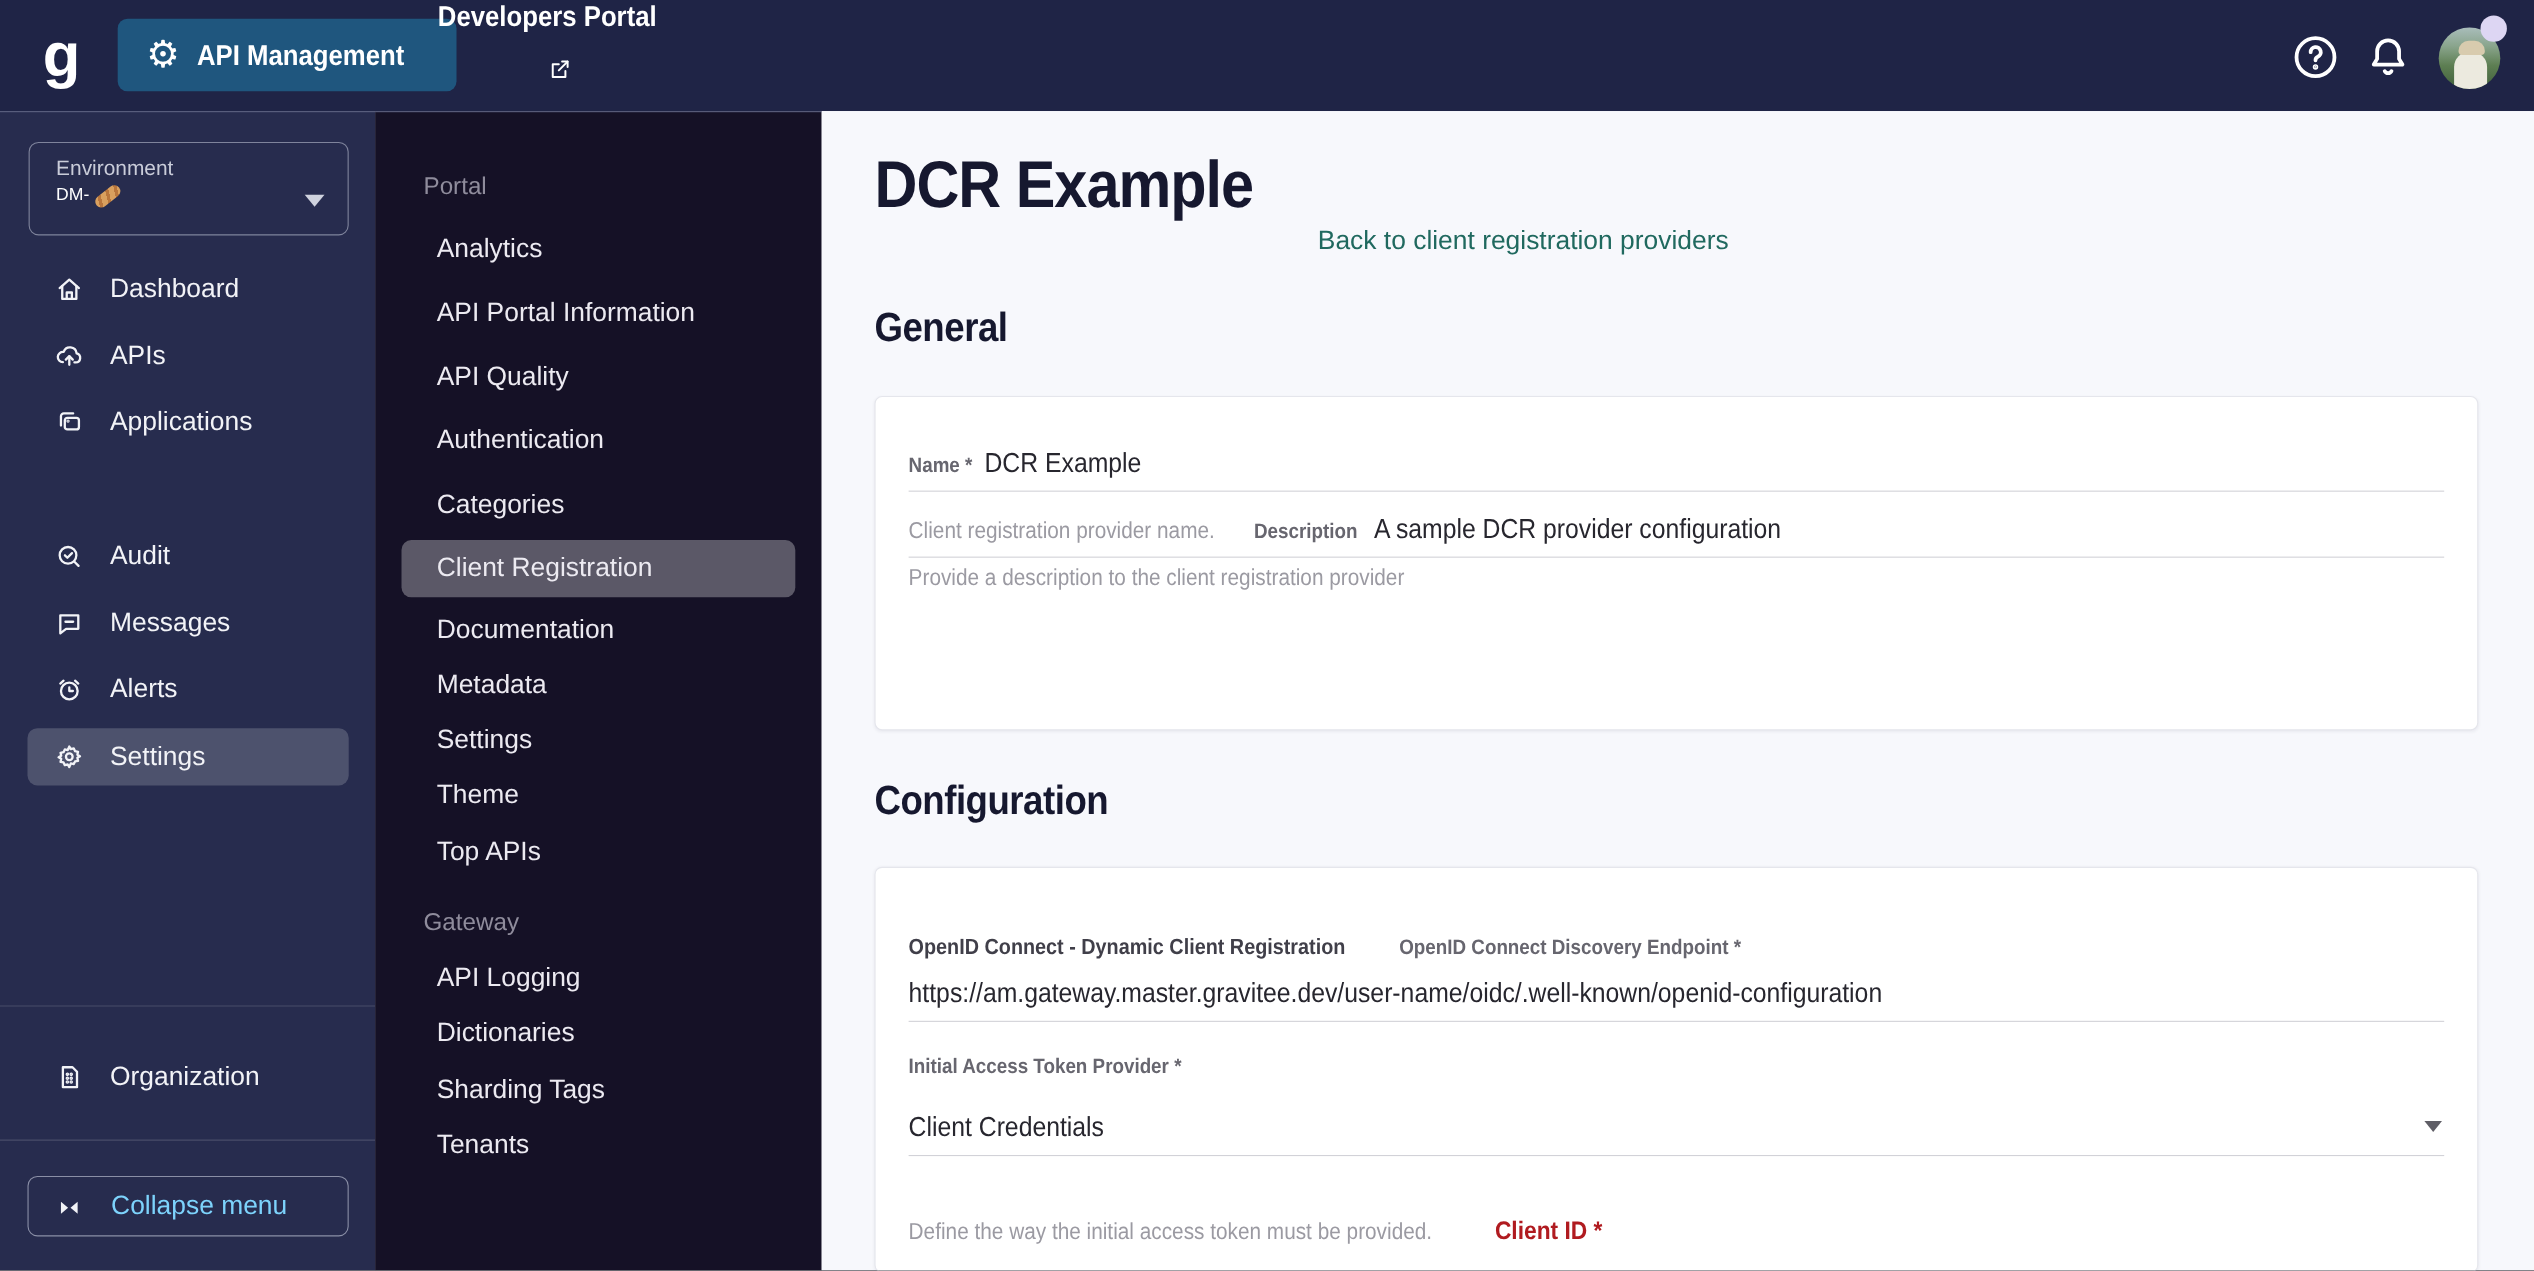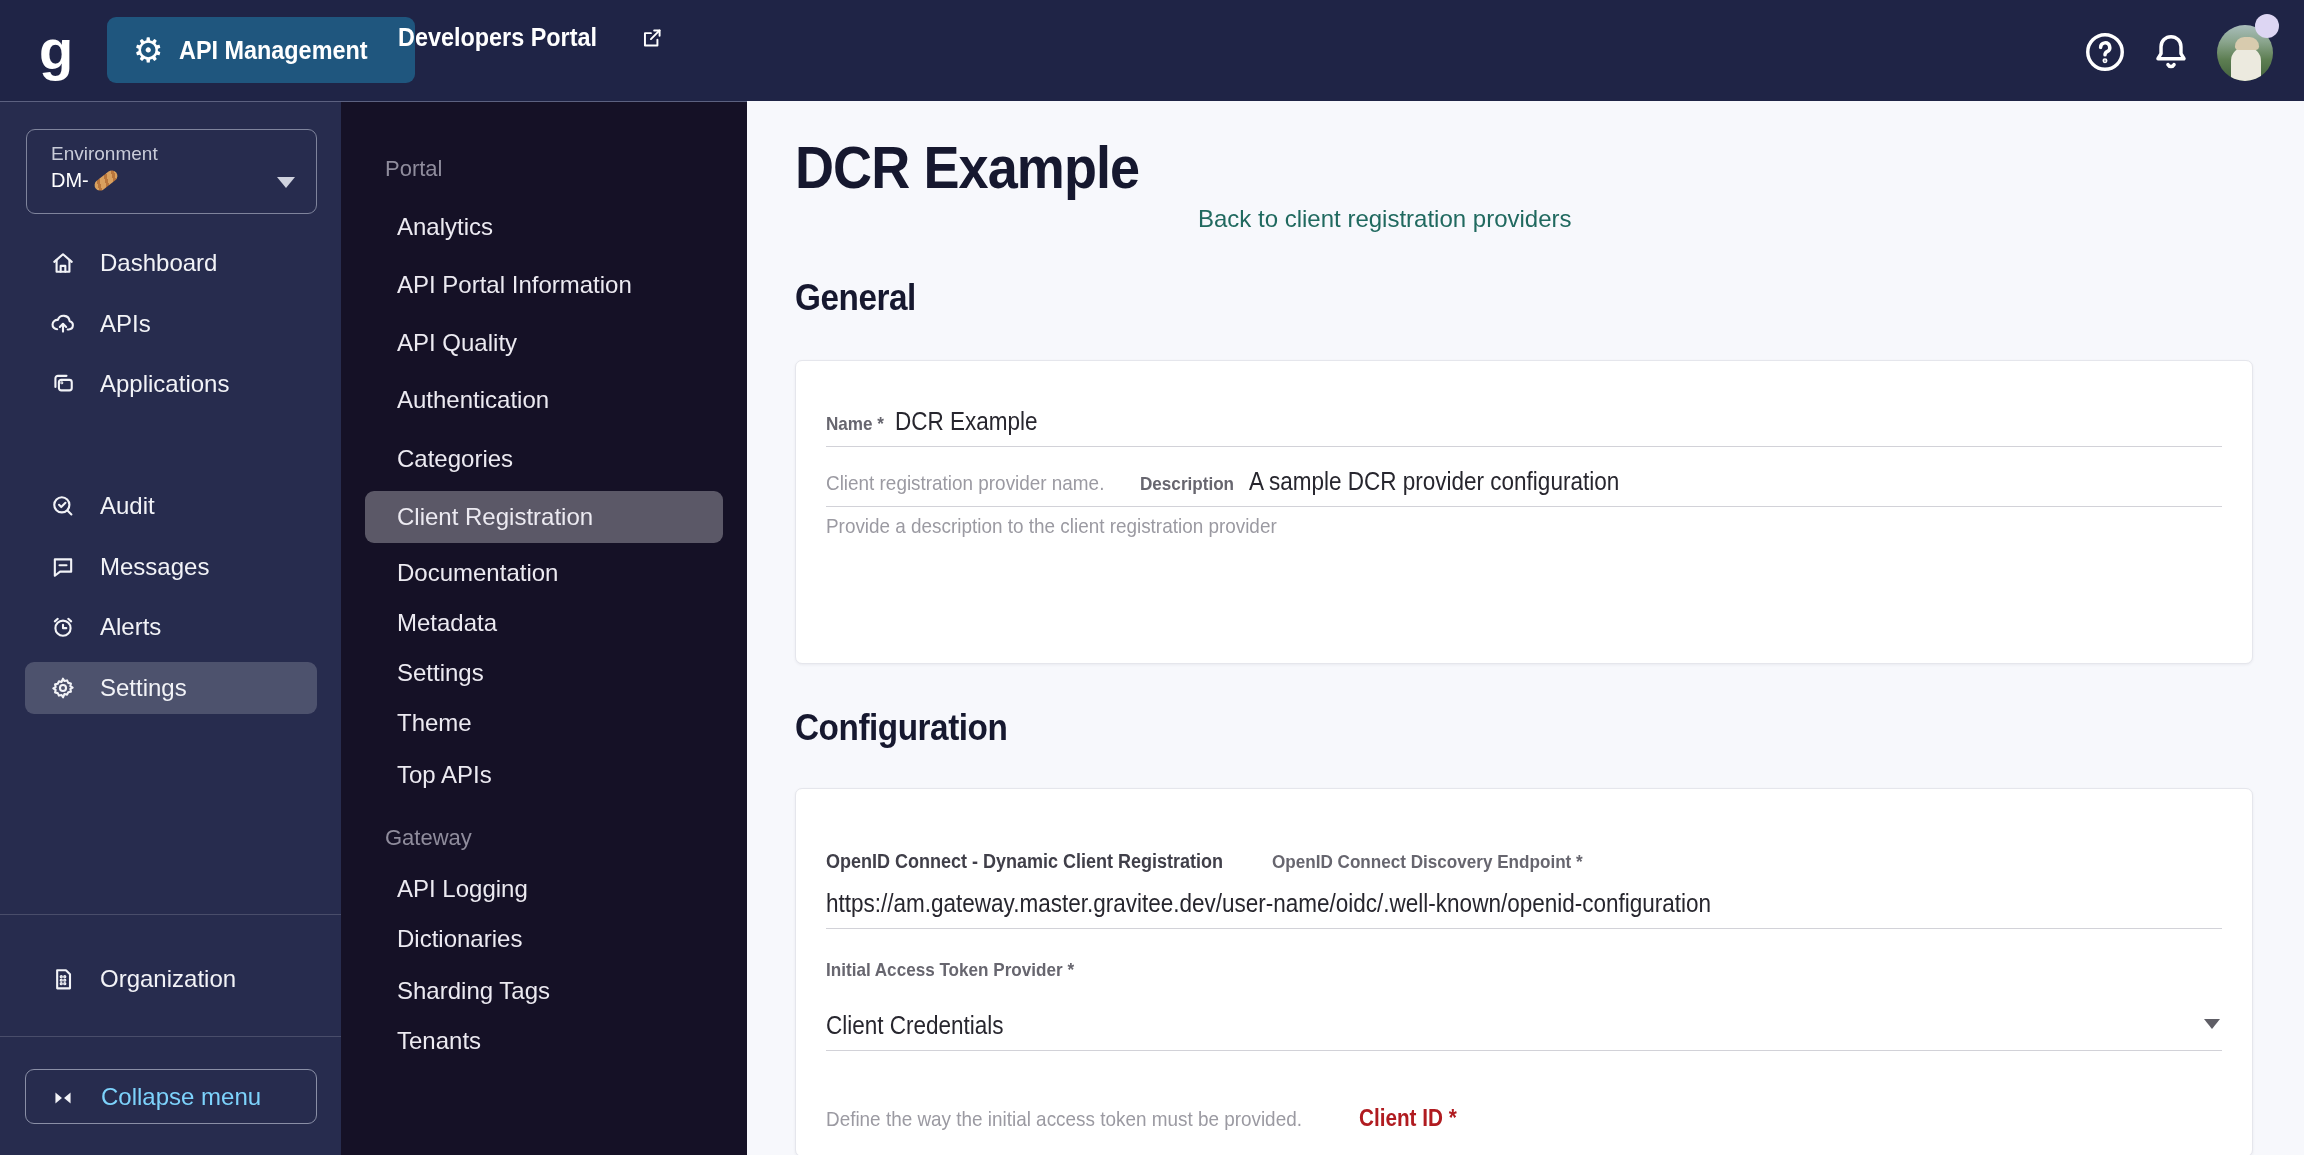--- a/index.html
+++ b/index.html
@@ -5,37 +5,37 @@
   html,body{margin:0;padding:0;background:#0d0d14;}
   *{box-sizing:border-box;font-family:"Liberation Sans",sans-serif;}
   #app{position:relative;width:2304px;height:1155px;overflow:hidden;background:#f7f8fc;}
 
   
   .topbar{position:absolute;left:0;top:0;width:2304px;height:101px;background:#1f2446;display:flex;align-items:center;}
   .logo-g{position:absolute;left:32px;top:12px;width:48px;height:76px;color:#ffffff;font-size:56px;font-weight:700;line-height:76px;text-align:center;}
   .apim-btn{position:absolute;left:107px;top:17px;height:66px;padding:0 26px;background:#1f567e;border-radius:9px;display:flex;align-items:center;gap:16px;cursor:pointer;}
   .apim-btn .gear-glyph{font-size:34px;color:#fff;line-height:1;}
   .apim-btn .lbl{color:#fff;font-size:26px;font-weight:700;}
-  .devportal{position:absolute;left:398px;top:0;height:75px;display:flex;align-items:center;gap:20px;cursor:pointer;}
+  .devportal{position:absolute;left:398px;top:0;height:75px;display:flex;align-items:center;gap:20px;cursor:pointer;flex-direction:column;}
   .devportal .lbl{color:#fff;font-size:26px;font-weight:700;}
   .cx{display:inline-block;transform:scaleX(.9);transform-origin:left center;white-space:nowrap;}
   .topbar svg{display:block;}
   .icon-btn{position:absolute;top:29px;width:46px;height:46px;cursor:pointer;}
   .help-btn{left:2082px;}
   .bell-btn{left:2148px;}
   .avatar{position:absolute;left:2217px;top:25px;width:56px;height:56px;border-radius:50%;cursor:pointer;overflow:hidden;background:linear-gradient(180deg,#a9bdbb 0%,#8aa58d 30%,#5d7e52 62%,#41603c 100%);}
   .avatar .person{position:absolute;left:14px;top:22px;width:30px;height:36px;border-radius:14px 14px 0 0;background:#eceadf;}
   .avatar .cap{position:absolute;left:18px;top:12px;width:24px;height:13px;border-radius:10px 10px 4px 4px;background:#d8cbae;}
   .status-dot{position:absolute;left:2255px;top:14px;width:24px;height:24px;border-radius:50%;background:#ddd6f3;}
 
   
   .sidebar1{position:absolute;left:0;top:101px;width:341px;height:1054px;background:#272c4e;border-top:1px solid #5c6180;}
   .env-box{position:absolute;left:26px;top:27px;width:291px;height:85px;border:1px solid #7f849c;border-radius:9px;padding:13px 0 0 24px;cursor:pointer;}
   .env-label{font-size:19px;color:#c9ccd9;}
-  .env-value{margin-top:4px;font-size:20px;color:#ffffff;display:flex;align-items:center;}
+  .env-value{margin-top:4px;font-size:16px;color:#ffffff;display:flex;align-items:center;}
   .baguette{display:inline-block;width:26px;height:11px;margin-left:4px;border-radius:7px;transform:rotate(-38deg);background:repeating-linear-gradient(115deg,#d9a05e 0 5px,#b9763c 5px 8px);}
   .env-caret{position:absolute;right:21px;top:47px;width:0;height:0;border-left:9px solid transparent;border-right:9px solid transparent;border-top:11px solid #cfd2de;}
   .nav-row{position:absolute;left:25px;width:292px;height:52px;border-radius:9px;display:flex;align-items:center;cursor:pointer;color:#f2f3f7;}
   .nav-row.sel{background:rgba(255,255,255,.18);}
   .nav-row .nicon{position:absolute;left:24px;top:12px;width:28px;height:28px;}
   .nav-row .nlabel{position:absolute;left:75px;font-size:24px;}
   .sb-divider{position:absolute;left:0;width:341px;border-top:1px solid rgba(255,255,255,.16);}
   .collapse-btn{position:absolute;left:25px;top:967px;width:292px;height:55px;border:1px solid #8a8fa6;border-radius:9px;display:flex;align-items:center;cursor:pointer;color:#7dd3fc;}
   .collapse-btn .nicon{position:absolute;left:24px;top:15px;width:26px;height:26px;}
   .collapse-btn .nlabel{position:absolute;left:75px;font-size:24px;}

